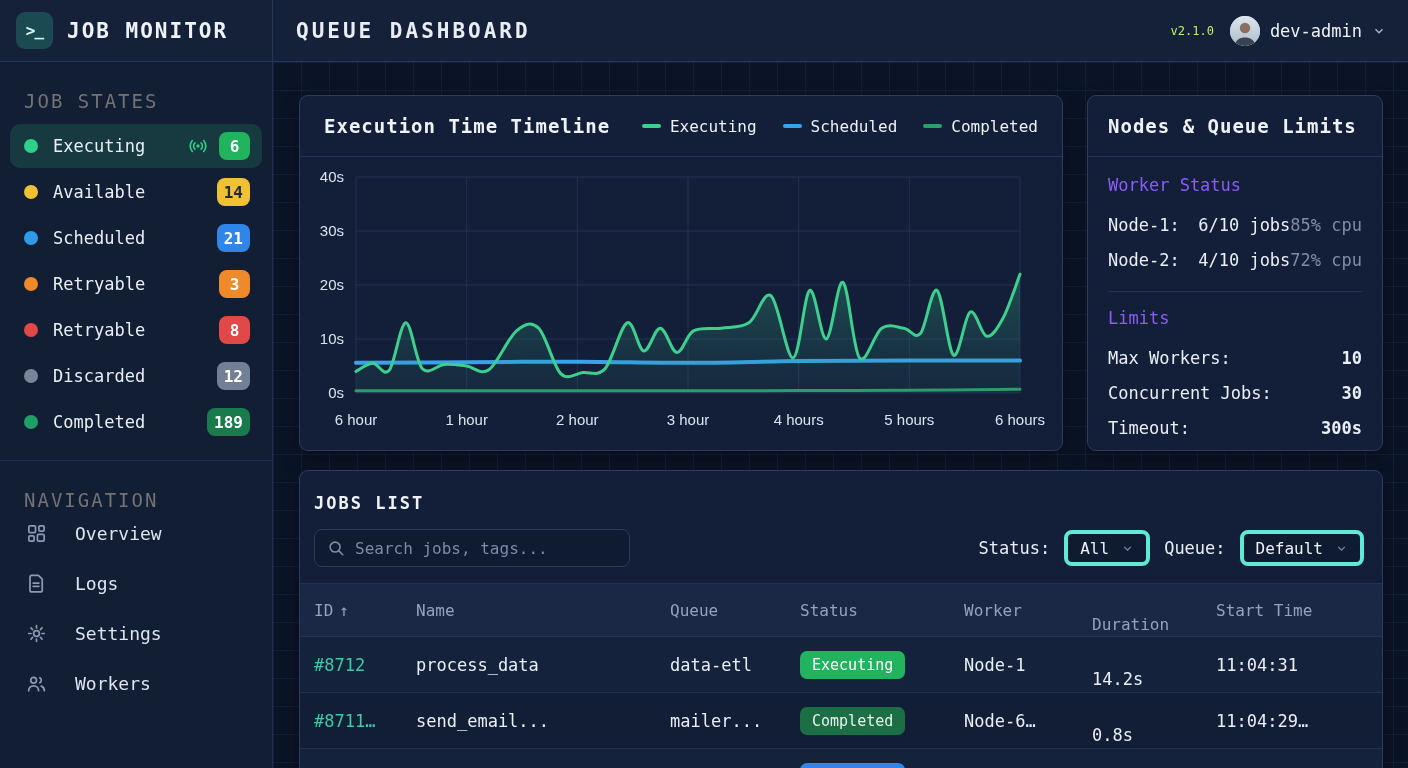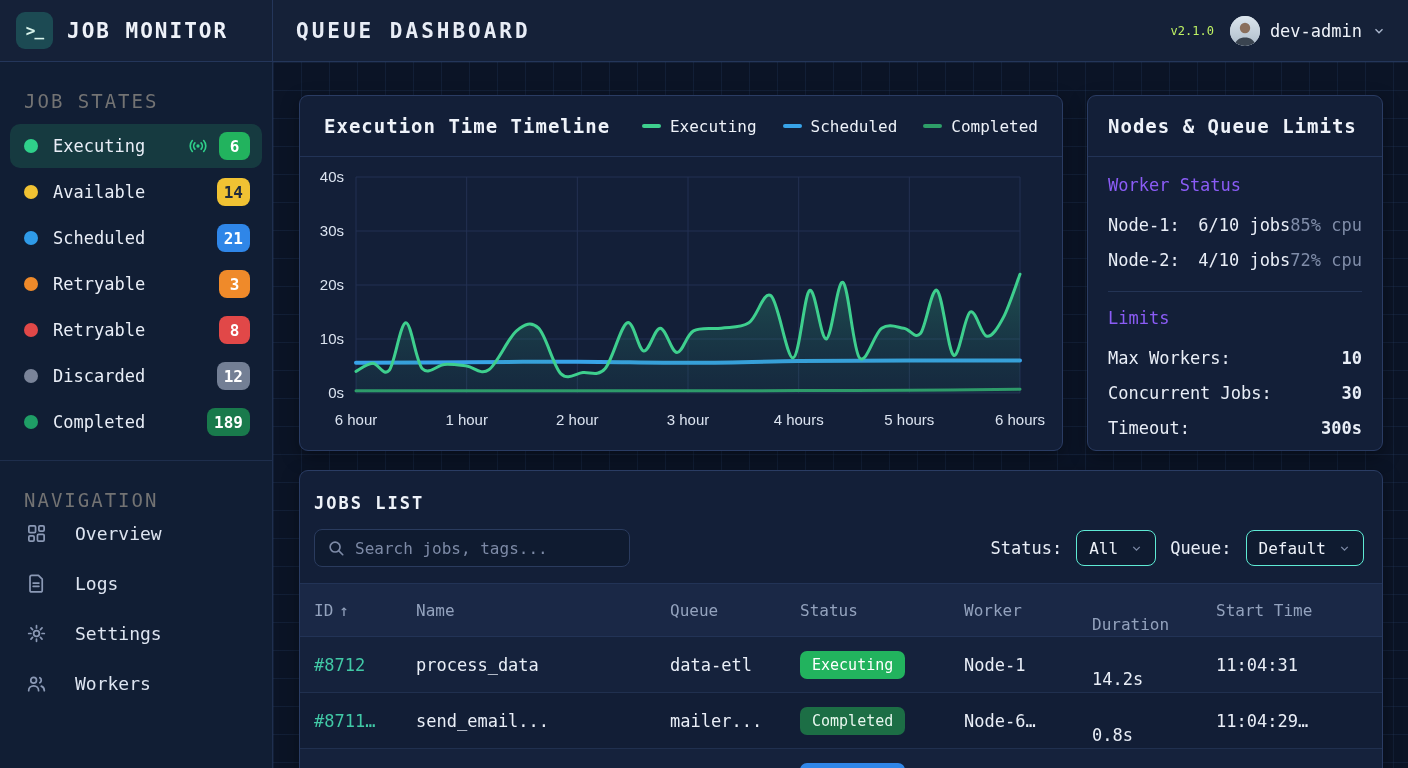--- a/index.html
+++ b/index.html
@@ -88,21 +88,21 @@
   .jobs-title { font-size:17px; font-weight:bold; letter-spacing:2px; color:#eef2f9; padding:22px 0 0 14px; }
   .jobs-toolbar { display:flex; align-items:center; padding:16px 18px 0 14px; }
   .search-box { width:316px; height:38px; background:#0f1b30; border:1px solid #2a3b5e; border-radius:8px;
     display:flex; align-items:center; gap:10px; padding:0 12px; }
   .search-box input { background:transparent; border:none; outline:none; color:#dfe6f2;
     font-family:inherit; font-size:16px; width:100%; }
   .search-box input::placeholder { color:#7d8aa6; }
   .search-ico { color:#7d8aa6; display:flex; flex:none; }
   .filters { margin-left:auto; display:flex; align-items:center; gap:14px; }
   .filter-label { font-size:17px; color:#e9eef7; }
-  .select { height:36px; background:#0f1b30; border:1px solid #5eead4; border-radius:8px;
+  .select { height:36px; background:#0f1b30; border:4px solid #5eead4; border-radius:8px;
     display:flex; align-items:center; gap:12px; padding:0 12px; font-size:16px; color:#eef2f9; cursor:pointer; }
   .select .chev { color:#7d8aa6; }
   
   .jtable { margin-top:16px; }
   .thead { display:flex; align-items:center; height:54px; background:#1a2846;
     border-top:1px solid #223356; border-bottom:1px solid #223356; color:#93a2bd; font-size:16px; }
   .trow { display:flex; align-items:center; height:56px; border-bottom:1px solid #20304f;
     font-size:17px; cursor:pointer; }
   .trow:nth-child(odd) { background:#121e36; }
   .trow:nth-child(even) { background:#15223c; }

